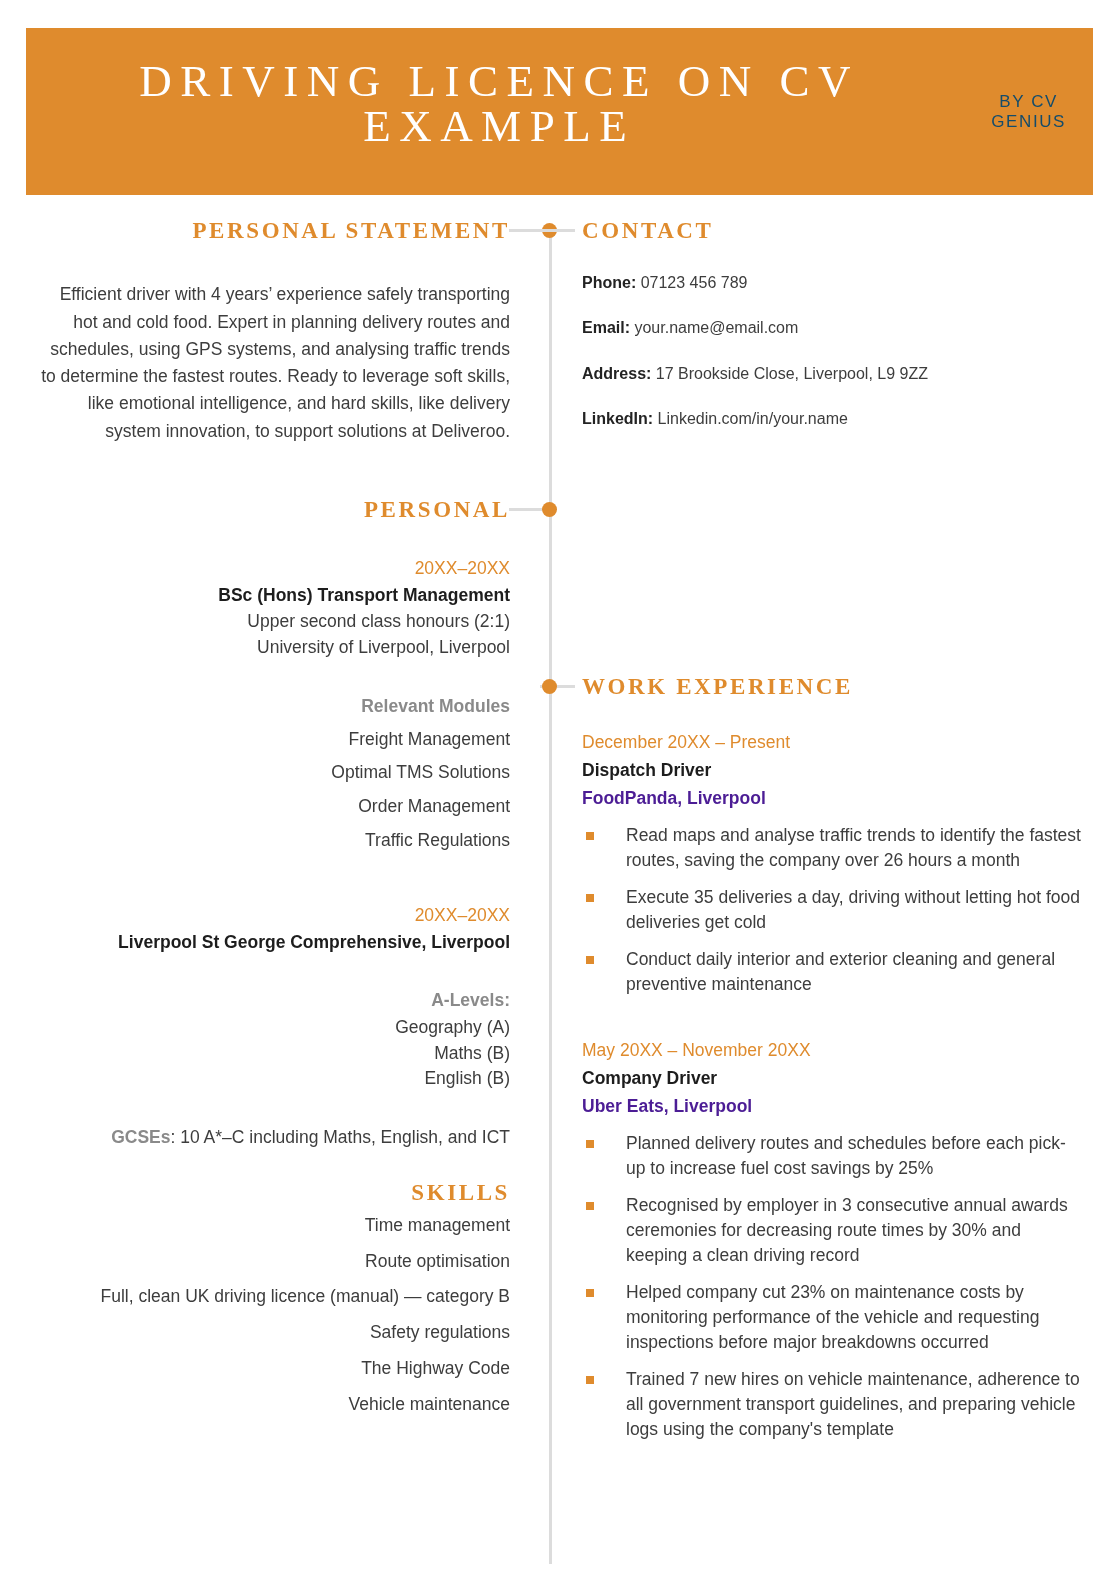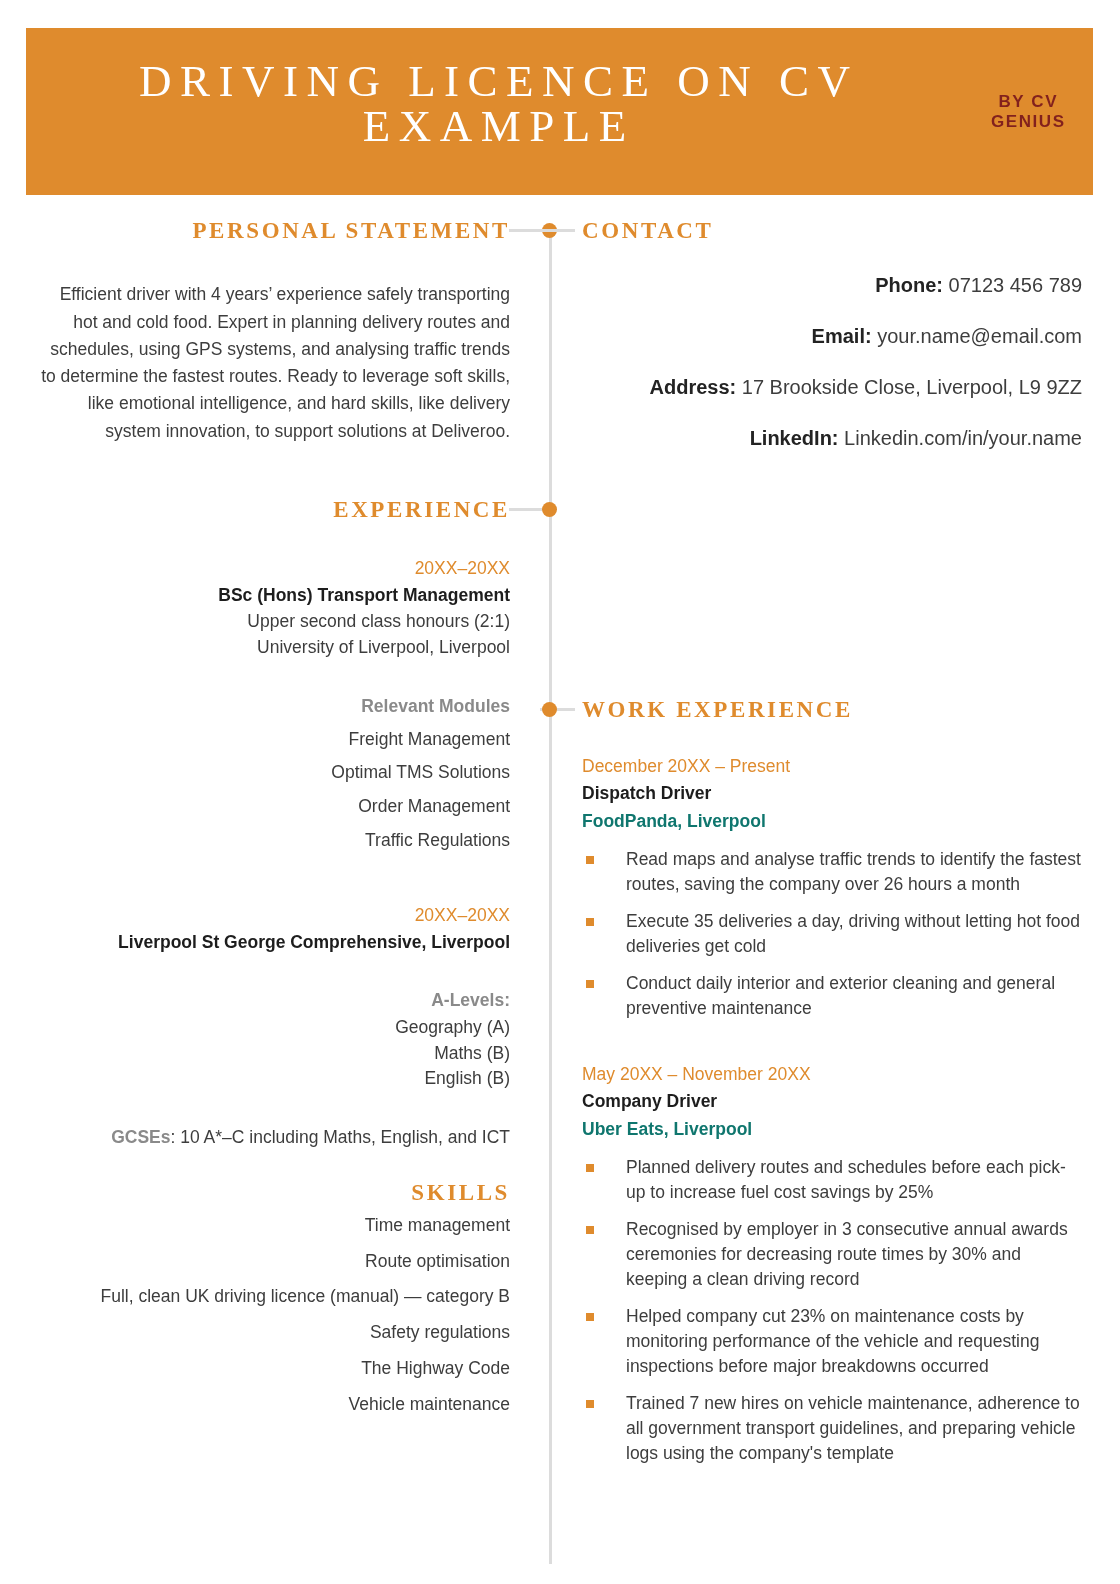--- a/index.html
+++ b/index.html
@@ -35,24 +35,24 @@
     color: #ffffff;
     font-size: 45px;
     letter-spacing: 8.5px;
     font-weight: 400;
     line-height: 1;
     text-align: center;
     padding-left: 8px;
     margin-bottom: 16px;
   }
   .header-subtitle {
-    color: #7f1d1d;
+    color: #0c4a6e;
     font-size: 17px;
     letter-spacing: 1.6px;
-    font-weight: 700;
+    font-weight: 400;
     text-align: center;
     opacity: 0.96;
   }
 
   
   .cv-body {
     position: absolute;
     left: 8px;
     top: 218px;
     width: 1120px;
@@ -122,25 +122,24 @@
   .statement {
     font-size: 17.5px;
     line-height: 1.56;
     color: #3d3d3d;
     margin-top: 38px;
   }
 
   
   .contact-list { margin-top: 28px; }
   .contact-row {
-    font-size: 20px;
+    font-size: 16px;
     line-height: 1.45;
     color: #3d3d3d;
     margin-bottom: 22px;
-    text-align: right;
   }
   .contact-row:last-child { margin-bottom: 0; }
   .contact-label { font-weight: 700; color: #232323; }
 
   
   .edu-entry { margin-top: 34px; }
   .edu-dates {
     color: #DF8B2D;
     font-size: 17.5px;
     line-height: 1.45;
@@ -202,21 +201,21 @@
     line-height: 1.5;
   }
   .job-title {
     font-weight: 700;
     color: #1d1d1d;
     font-size: 17.5px;
     line-height: 1.62;
   }
   .job-company {
     font-weight: 700;
-    color: #0f766e;
+    color: #4c1d95;
     font-size: 17.5px;
     line-height: 1.62;
   }
   .bullets { margin-top: 11px; list-style: none; }
   .bullet {
     position: relative;
     padding-left: 44px;
     font-size: 17.5px;
     line-height: 1.43;
     color: #3d3d3d;
@@ -247,21 +246,21 @@
   <div class="col-left">
 
     <div class="section-heading left">
       <span>PERSONAL STATEMENT</span>
       <span class="tick left"></span>
       <span class="dot left"></span>
     </div>
     <p class="statement">Efficient driver with 4 years’ experience safely transporting hot and cold food. Expert in planning delivery routes and schedules, using GPS systems, and analysing traffic trends to determine the fastest routes. Ready to leverage soft skills, like emotional intelligence, and hard skills, like delivery system innovation, to support solutions at Deliveroo.</p>
 
     <div class="section-heading left" style="margin-top:52px">
-      <span>EXPERIENCE</span>
+      <span>PERSONAL</span>
       <span class="tick left"></span>
       <span class="dot left"></span>
     </div>
 
     <div class="edu-entry">
       <div class="edu-dates">20XX–20XX</div>
       <div class="edu-degree">BSc (Hons) Transport Management</div>
       <div class="edu-line">Upper second class honours (2:1)</div>
       <div class="edu-line">University of Liverpool, Liverpool</div>
 

